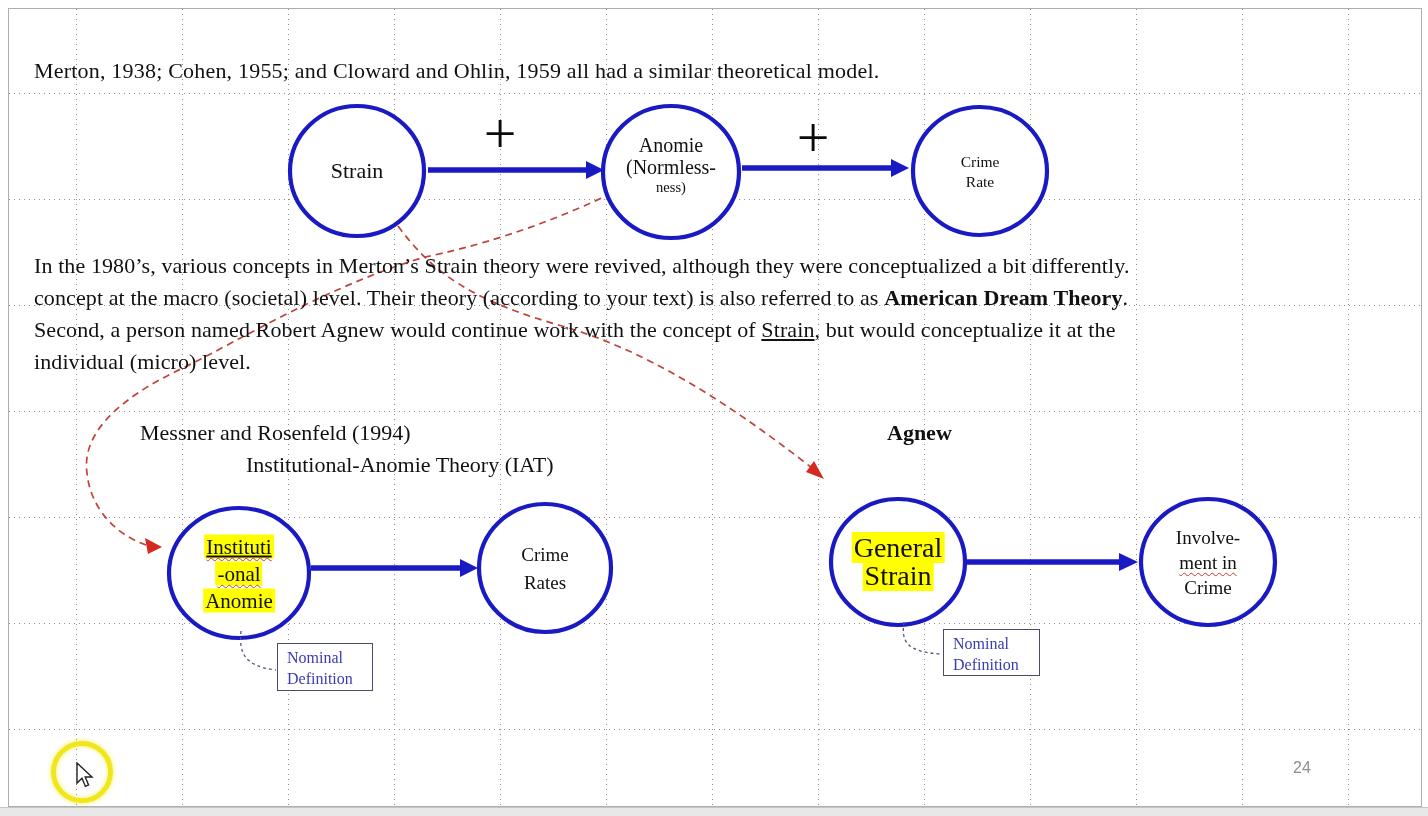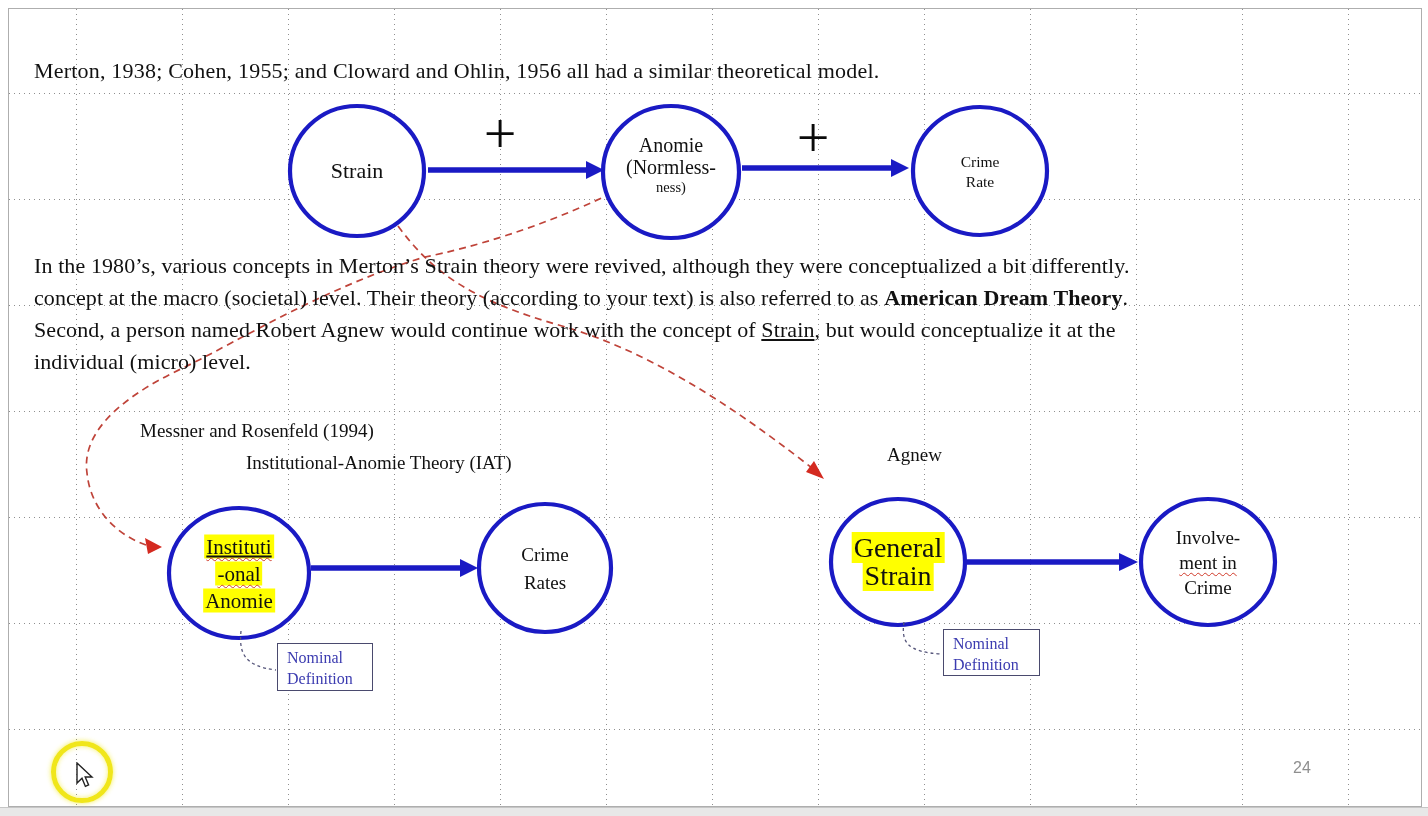--- a/index.html
+++ b/index.html
@@ -15,21 +15,21 @@
   .gridline.h{height:1px;left:9px;width:1412px;
       background-image:repeating-linear-gradient(to right,#8f8f8f 0 1px,transparent 1px 5px);}
   svg#shapes{position:absolute;left:0;top:0;}
   .abs{position:absolute;}
   .title-line{font-size:22px;white-space:nowrap;letter-spacing:0.2px;}
   .para{line-height:32px;font-size:22px;}
   .para .pline{white-space:nowrap;letter-spacing:0.1px;}
   .u{text-decoration:underline;}
   .b{font-weight:bold;}
   .sq{text-decoration:underline wavy #d03a2a 1px;text-underline-offset:3px;}
-  .heading{font-size:19px;white-space:nowrap;}
+  .heading{font-size:22px;white-space:nowrap;}
   .node-label{text-align:center;transform:translate(-50%,-50%);}
   .hl{background:#ffff00;padding:0 2px;}
   .plus{font-size:58px;font-weight:400;color:#0a0a0a;transform:translate(-50%,-50%);
         font-family:"Liberation Serif",serif;line-height:1;}
   .callout-box{border:1px solid #4a4a6e;color:#3b3bb0;font-size:16px;line-height:21px;
                padding:3px 6px 3px 9px;background:#ffffff;box-sizing:border-box;}
   #page-number{font-size:16px;color:#8f8f8f;font-family:"Liberation Sans",sans-serif;}
   #cursor-ring{width:62px;height:62px;border:5px solid #f0e61a;border-radius:50%;
                box-sizing:border-box;box-shadow:0 0 5px rgba(242,234,20,.75), inset 0 0 5px rgba(242,234,20,.6);}
   .nowrap{white-space:nowrap;}
@@ -89,21 +89,21 @@
       <polygon points="604,170 586,161 586,179"></polygon>
       <polygon points="909,168 891,159 891,177"></polygon>
       <polygon points="478,568 460,559 460,577"></polygon>
       <polygon points="1138,562 1119,553 1119,571"></polygon>
     </g>
 
     <path d="M 241 631 C 239 652, 243 666, 276 670" fill="none" stroke="#55557a" stroke-width="1.3" stroke-dasharray="3 3"></path>
     <path d="M 904 622 C 901 642, 907 652, 941 654" fill="none" stroke="#55557a" stroke-width="1.3" stroke-dasharray="3 3"></path>
   </svg>
 
-  <div class="abs title-line" style="left:34px;top:58px;">Merton, 1938; Cohen, 1955; and Cloward and Ohlin, 1956 all had a similar theoretical model.</div>
+  <div class="abs title-line" style="left:34px;top:58px;">Merton, 1938; Cohen, 1955; and Cloward and Ohlin, 1959 all had a similar theoretical model.</div>
 
   <div class="abs plus" style="left:500px;top:134px;">+</div>
   <div class="abs plus" style="left:813px;top:138px;">+</div>
 
   <div class="abs node-label" style="left:357px;top:171px;font-size:22px;">Strain</div>
   <div class="abs node-label" style="left:671px;top:165px;">
     <div style="font-size:20px;line-height:23px;">Anomie</div>
     <div style="font-size:20px;line-height:20px;">(Normless-</div>
     <div style="font-size:14.5px;line-height:20px;">ness)</div>
   </div>
@@ -115,21 +115,21 @@
   <div class="abs para" style="left:34px;top:250px;">
     <div class="pline">In the 1980’s, various concepts in Merton’s Strain theory were revived, although they were conceptualized a bit differently.</div>
     <div class="pline"><span>concept at the macro (societal) level. Their theory (according to your text) is also referred to as </span><span class="b">American Dream Theory</span><span>.</span></div>
     <div class="pline"><span>Second, a person named Robert Agnew would continue work with the concept of </span><span class="u">Strain</span><span>, but would conceptualize it at the</span></div>
     <div class="pline">individual (micro) level.</div>
   </div>
 
   <div class="abs heading" style="left:140px;top:420px;">Messner and Rosenfeld (1994)</div>
   <div class="abs heading" style="left:246px;top:452px;">Institutional-Anomie Theory (IAT)</div>
 
-  <div class="abs heading" style="left:887px;top:444px;">Agnew</div>
+  <div class="abs heading" style="left:887px;top:420px;font-weight:bold;">Agnew</div>
 
   <div class="abs node-label nowrap" style="left:239px;top:574px;font-size:21px;line-height:27px;">
     <div><span class="hl u"><span class="sq">Instituti</span></span></div>
     <div><span class="hl sq">-onal</span></div>
     <div><span class="hl">Anomie</span></div>
   </div>
 
   <div class="abs node-label" style="left:545px;top:569px;font-size:19px;line-height:28px;">
     <div>Crime</div>
     <div>Rates</div>

